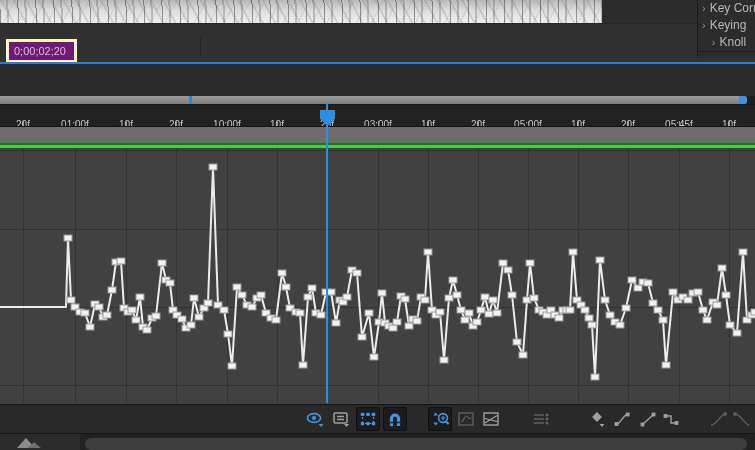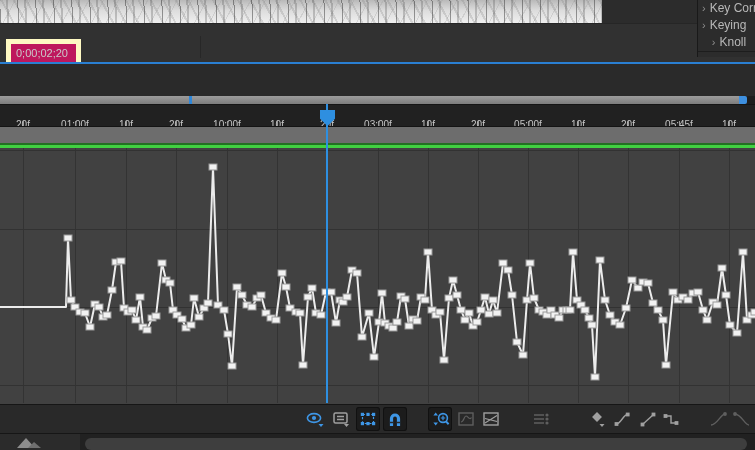--- a/index.html
+++ b/index.html
@@ -12,22 +12,22 @@
   #viewer-strip{left:0;top:0;width:602px;height:23px;
     background:
       repeating-linear-gradient(88deg, rgba(40,40,40,.45) 0 1px, rgba(255,255,255,0) 1px 7px,
         rgba(90,90,90,.30) 7px 9px, rgba(255,255,255,0) 9px 18px),
       repeating-linear-gradient(62deg, rgba(130,130,130,.25) 0 2px, rgba(255,255,255,0) 2px 11px),
       repeating-linear-gradient(118deg, rgba(160,160,160,.30) 0 1px, rgba(255,255,255,0) 1px 13px),
       linear-gradient(180deg,#b9b9b9,#dcdcdc 45%,#efefef);}
   #header-band{left:0;top:23px;width:755px;height:39px;background:#313131;border-top:1px solid #262626;}
   #col-divider{left:200px;top:36px;width:1px;height:22px;background:#272727;}
 
-  #timecode-box{left:6px;top:39px;width:60px;height:18px;background:#be185d;
-    border:5px solid #fef9c3;color:#c9c9c9;font-size:11px;line-height:18px;padding-left:5px;}
+  #timecode-box{left:6px;top:39px;width:60px;height:18px;background:#701a75;
+    border:3px solid #fef9c3;color:#c9c9c9;font-size:11px;line-height:18px;padding-left:5px;}
 
   
   #effects-panel{left:697px;top:0;width:58px;height:57px;background:#2c2c2c;
     border-left:1px solid #191919;overflow:hidden;}
   .fx-row{height:17px;line-height:17px;color:#b8b8b8;font-size:12px;white-space:nowrap;
     padding-left:4px;}
   .fx-row:last-child{border-bottom:1px solid #1d1d1d;text-align:center;}
   .fx-chevron{color:#8f8f8f;font-size:11px;margin-right:4px;}
 
   #blue-divider{left:0;top:62px;width:755px;height:2px;background:#2a7fd2;}

